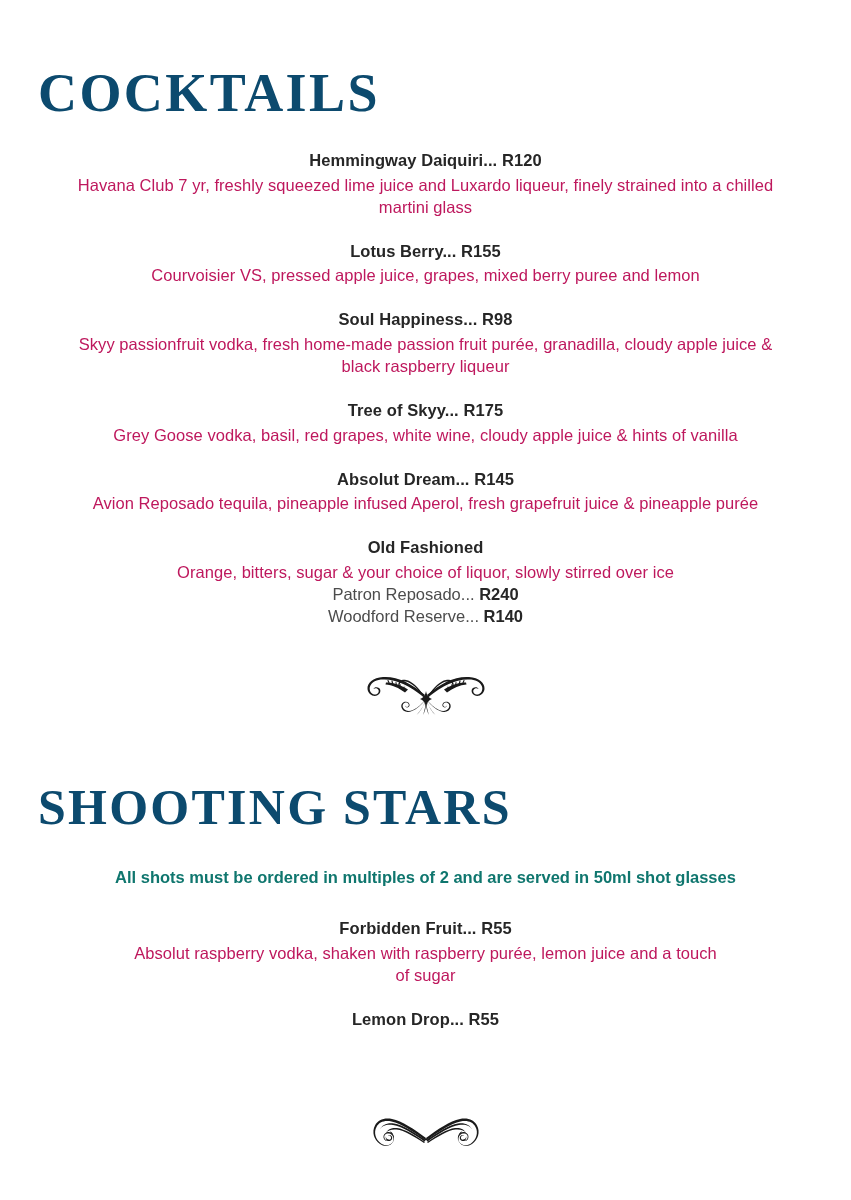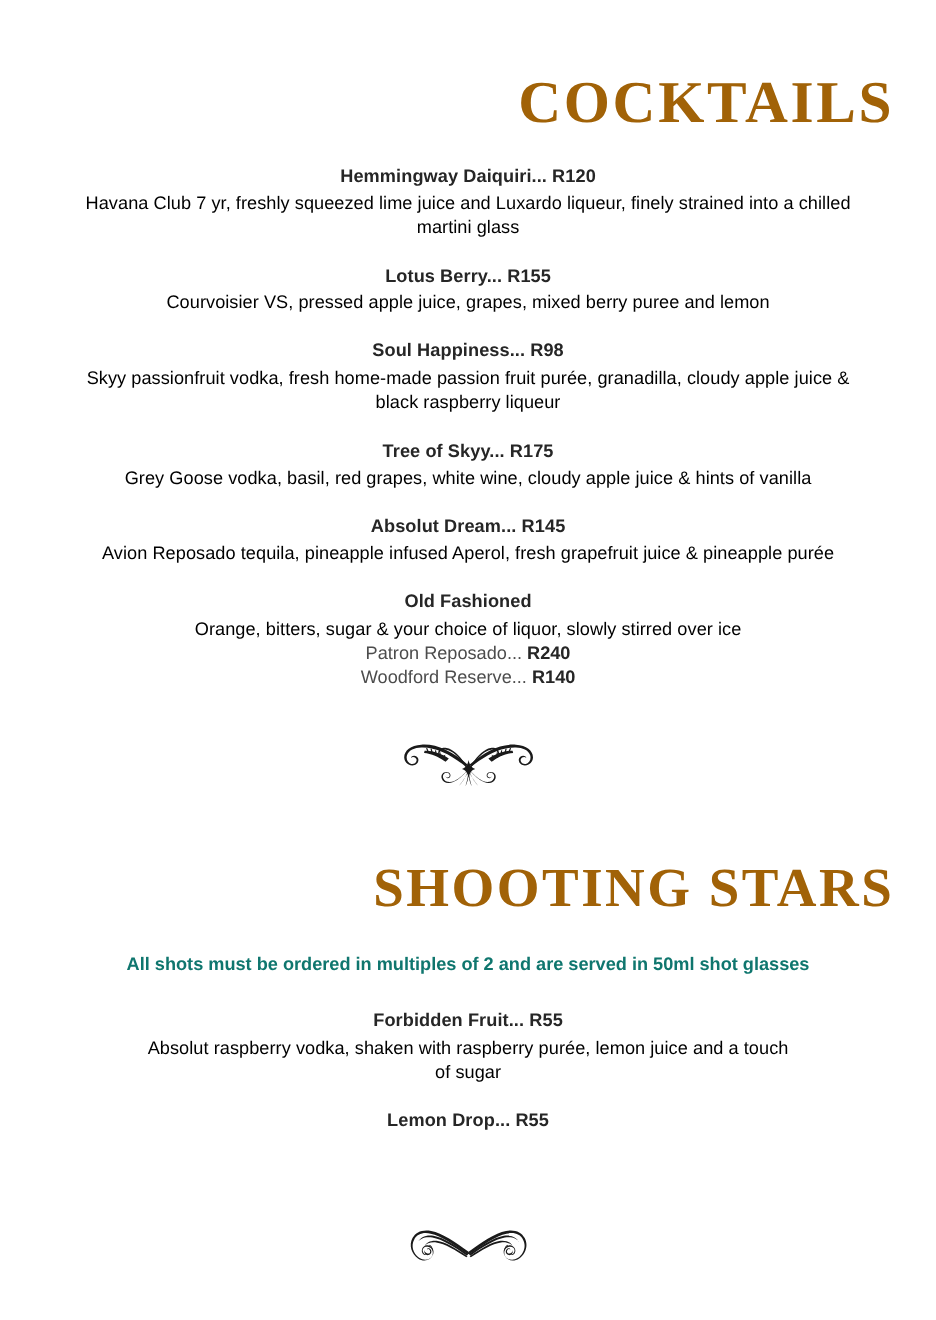--- a/index.html
+++ b/index.html
@@ -20,22 +20,22 @@
     width: 851px;
     height: 1200px;
     box-sizing: border-box;
     padding: 0 38px;
   }
 
   
   .section-title {
     font-family: "Liberation Serif", "DejaVu Serif", serif;
     font-weight: 700;
-    text-align: right;
-    color: #a16207;
+    text-align: left;
+    color: #0c4a6e;
     letter-spacing: 0.045em;
     line-height: 1;
     margin: 0;
   }
   .title-cocktails {
     font-size: 54px;
     padding-top: 66px;
   }
   .title-shooting {
     font-size: 50px;
@@ -58,21 +58,21 @@
     font-size: 16.5px;
     font-weight: 700;
     color: #262626;
     letter-spacing: 0.005em;
     line-height: 1.32;
     margin: 0 0 3px 0;
   }
   .item-desc {
     font-size: 16.5px;
     font-weight: 400;
-    color: #000000;
+    color: #be185d;
     line-height: 1.33;
     margin: 0 auto;
     max-width: 720px;
     letter-spacing: 0.003em;
   }
   .item-desc.narrow { max-width: 600px; }
 
   
   .variant {
     font-size: 16.5px;

